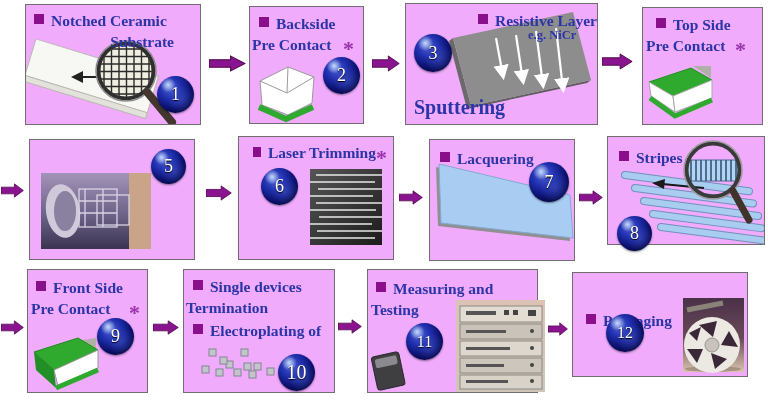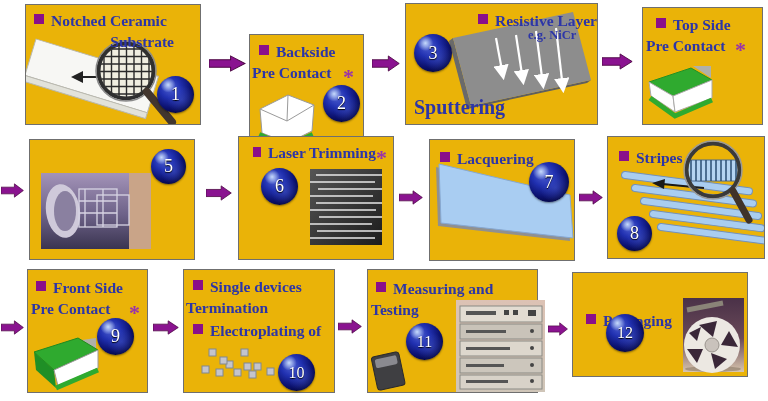--- a/index.html
+++ b/index.html
@@ -3,21 +3,21 @@
 <meta charset="utf-8">
 <style>
   :root{
     --text-blue:#2c35a8; --bullet-purple:#8a0f8a; --asterisk-purple:#9933aa;
     --arrow-fill:#8a1390; --arrow-outline:#4d0744; --green-contact:#2faa2f;
     --stripe-blue:#a9cdf0; --resistive-gray:#8d8d8d;
   }
   html,body{margin:0;padding:0;background:#fff;}
   #stage{position:relative;width:768px;height:401px;background:#fff;overflow:hidden;
          font-family:"Liberation Serif","DejaVu Serif",serif;}
-  .box{position:absolute;background:#eab308;border:1px solid #6f6f6f;box-sizing:border-box;}
+  .box{position:absolute;background:#f0abfc;border:1px solid #6f6f6f;box-sizing:border-box;}
   .gfx{position:absolute;left:0;top:0;}
   .lines{position:relative;z-index:2;}
   .line{display:block;color:var(--text-blue);font-size:15.5px;line-height:21px;font-weight:bold;white-space:nowrap;}
   .line .t{vertical-align:middle;}
   .split{display:flex;align-items:center;}
   .spacer{flex:1;}
   .bullet{display:inline-block;width:10px;height:10px;background:var(--bullet-purple);
           margin-right:7px;vertical-align:middle;position:relative;top:-1px;}
   .ast{color:var(--asterisk-purple);font-size:22px;line-height:10px;position:relative;top:5px;font-weight:bold;}
   .right-indent{text-align:right;padding-right:26px;}
@@ -72,21 +72,21 @@
       <div class="line" style="padding-left:8px;"><span class="bullet"></span><span class="t">Notched Ceramic</span></div>
       <div class="line right-indent">Substrate</div>
     </div>
     <div class="sphere" style="left:131px;top:71px;width:37px;height:37px;font-size:18px;">1</div>
   </div>
 
   <svg class="flow-arrow" style="left:209px;top:55px;" width="37" height="17">
       <use href="#block-arrow"></use>
     </svg>
 
-  <div class="box" style="left:249px;top:6px;width:115px;height:118px;margin-top:28px;">
+  <div class="box" style="left:249px;top:6px;width:115px;height:118px;">
     <svg class="gfx" width="113" height="116" viewBox="0 0 113 116">
       <g transform="translate(8,58)">
         <path d="M2,16 L30,2 L56,12 L54,38 L30,50 L4,40 Z" fill="#fff" stroke="#9a9a9a"></path>
         <path d="M30,2 L29,28 M2,16 L29,28 L56,12" fill="none" stroke="#9a9a9a"></path>
         <path d="M1,42 L28,54 L55,42" fill="none" stroke="#2faa2f" stroke-width="6"></path>
       </g>
     </svg>
     <div class="lines" style="padding-top:4px;">
       <div class="line" style="padding-left:9px;"><span class="bullet"></span><span class="t">Backside</span></div>
       <div class="line split" style="padding-left:2px;padding-right:9px;">
@@ -228,21 +228,21 @@
     <div class="lines" style="padding-top:6px;">
       <div class="line" style="padding-left:10px;"><span class="bullet"></span><span class="t">Lacquering</span></div>
     </div>
     <div class="sphere" style="left:99px;top:22px;width:40px;height:40px;font-size:18px;">7</div>
   </div>
 
   <svg class="flow-arrow" style="left:579px;top:190px;" width="24" height="15">
       <use href="#block-arrow"></use>
     </svg>
 
-  <div class="box" style="left:607px;top:136px;width:158px;height:123px;">
+  <div class="box" style="left:607px;top:136px;width:158px;height:109px;">
     <svg class="gfx" width="156" height="121" viewBox="0 0 156 121">
       <g fill="#a9cdf0" stroke="#7291bb" stroke-width="1">
         <rect x="14" y="34" width="132" height="7" rx="3.5" transform="rotate(7.5 14 34)"></rect>
         <rect x="24" y="47" width="126" height="7" rx="3.5" transform="rotate(7.5 24 47)"></rect>
         <rect x="33" y="60" width="122" height="7" rx="3.5" transform="rotate(7.5 33 60)"></rect>
         <rect x="42" y="73" width="116" height="7" rx="3.5" transform="rotate(7.5 42 73)"></rect>
         <rect x="50" y="86" width="110" height="7" rx="3.5" transform="rotate(7.5 50 86)"></rect>
       </g>
       <line x1="96" y1="51" x2="54" y2="47" stroke="#1a1a1a" stroke-width="1.8"></line>
       <polygon points="44,46 57,42 56,52" fill="#1a1a1a"></polygon>
@@ -308,21 +308,21 @@
         <rect x="65" y="101" width="7" height="7"></rect>
           <rect x="83" y="98" width="7" height="7"></rect>
         <rect x="36" y="87" width="7" height="7"></rect>
       </g>
     </svg>
     <div class="lines" style="padding-top:4px;">
       <div class="line" style="padding-left:9px;"><span class="bullet"></span><span class="t">Single devices</span></div>
       <div class="line" style="padding-left:2px;">Termination</div>
       <div class="line" style="padding-left:9px;"><span class="bullet"></span><span class="t">Electroplating of</span></div>
     </div>
-    <div class="sphere s2d" style="left:94px;top:84px;width:37px;height:37px;font-size:16px;">10</div>
+    <div class="sphere s2d" style="left:94px;top:84px;width:37px;height:37px;font-size:20px;">10</div>
   </div>
 
   <svg class="flow-arrow" style="left:338px;top:319px;" width="24" height="15">
       <use href="#block-arrow"></use>
     </svg>
 
   <div class="box" style="left:367px;top:269px;width:171px;height:124px;">
     <svg class="gfx" width="177" height="122" viewBox="0 0 177 122">
       <defs>
         <linearGradient id="g11" x1="0" y1="0" x2="0" y2="1">

